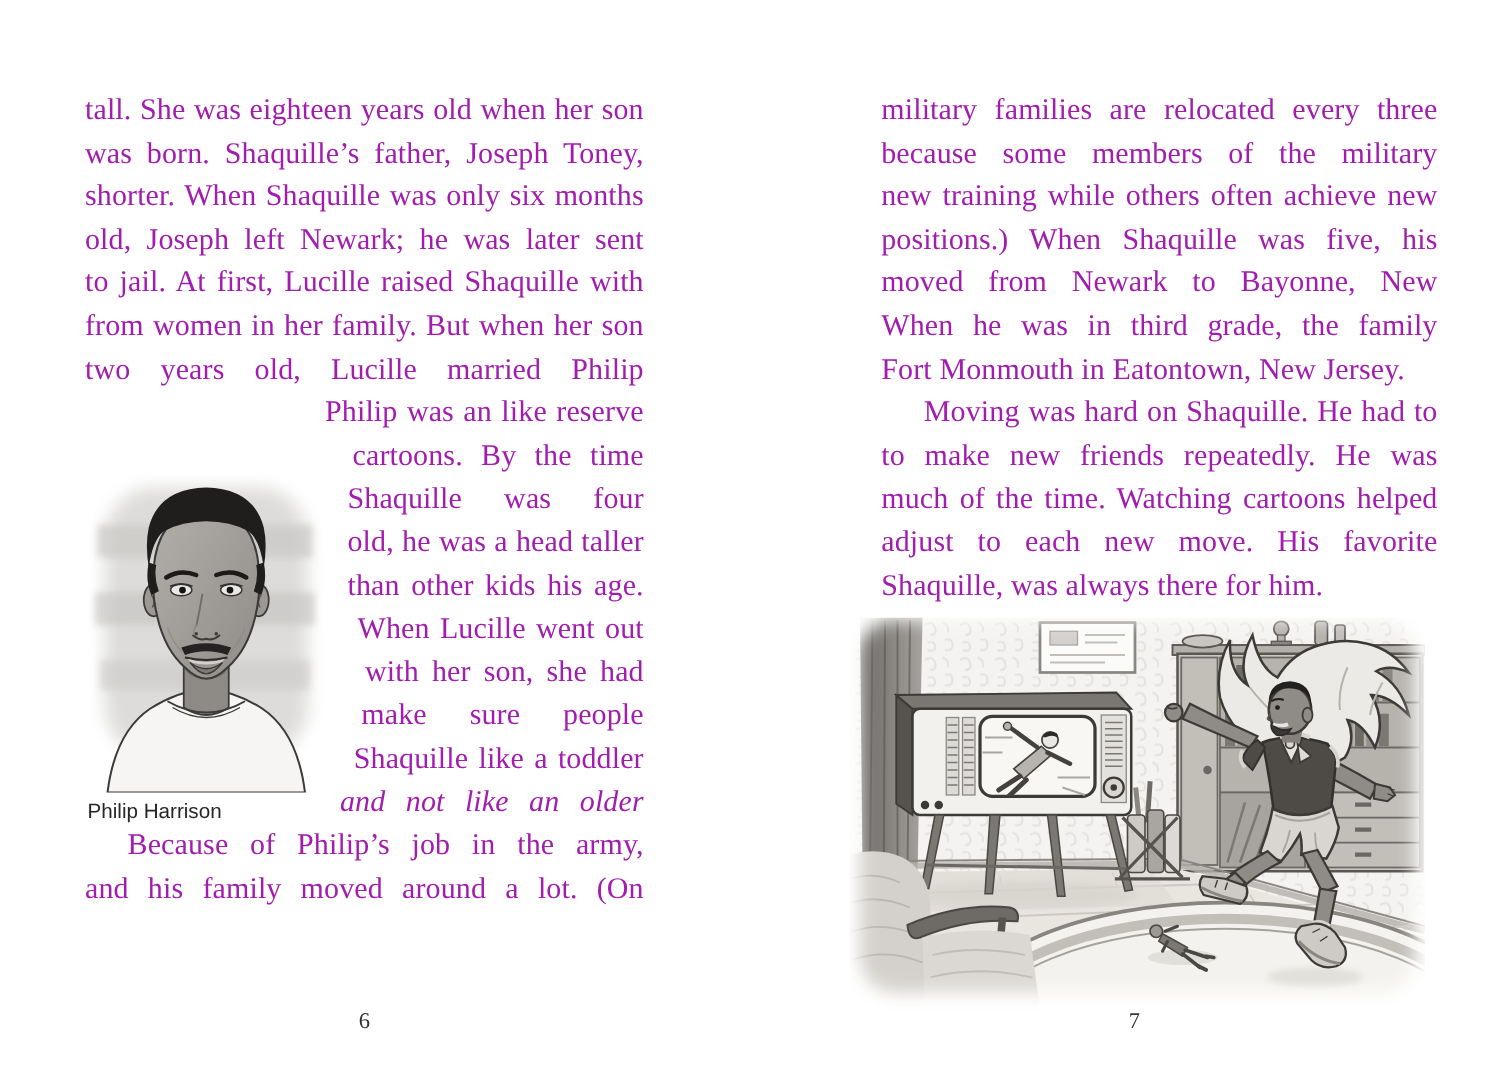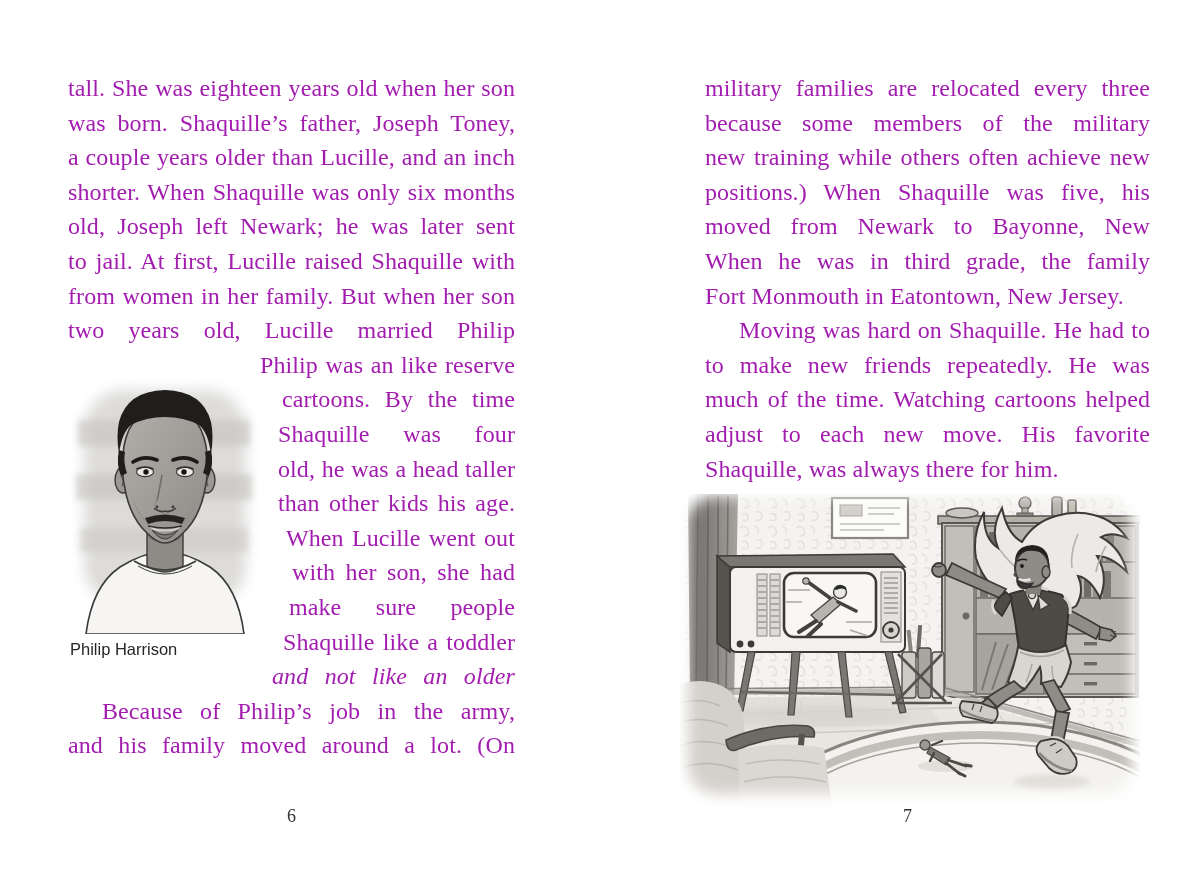--- a/index.html
+++ b/index.html
@@ -17,21 +17,20 @@
   .pagenum.right{left:685px;width:445px;}
   .illus{position:absolute;}
 </style>
 </head>
 <body>
 
 <div>
   <div class="page-text" style="left:68px;top:71px;width:447px;">
     <div class="ln">tall. She was eighteen years old when her son</div>
     <div class="ln">was born. Shaquille’s father, Joseph Toney, was</div>
-    <div class="ln">a couple years older than Lucille, and an inch</div>
     <div class="ln">shorter. When Shaquille was only six months</div>
     <div class="ln">old, Joseph left Newark; he was later sent away</div>
     <div class="ln">to jail. At first, Lucille raised Shaquille with help</div>
     <div class="ln">from women in her family. But when her son was</div>
     <div class="ln">two years old, Lucille married Philip Harrison.</div>
     <div class="ln" style="margin-left:192px;">Philip was an like reserve</div>
     <div class="ln" style="margin-left:214px;">cartoons. By the time</div>
     <div class="ln" style="margin-left:210px;">Shaquille was four years</div>
     <div class="ln" style="margin-left:210px;">old, he was a head taller</div>
     <div class="ln" style="margin-left:210px;">than other kids his age.</div>

